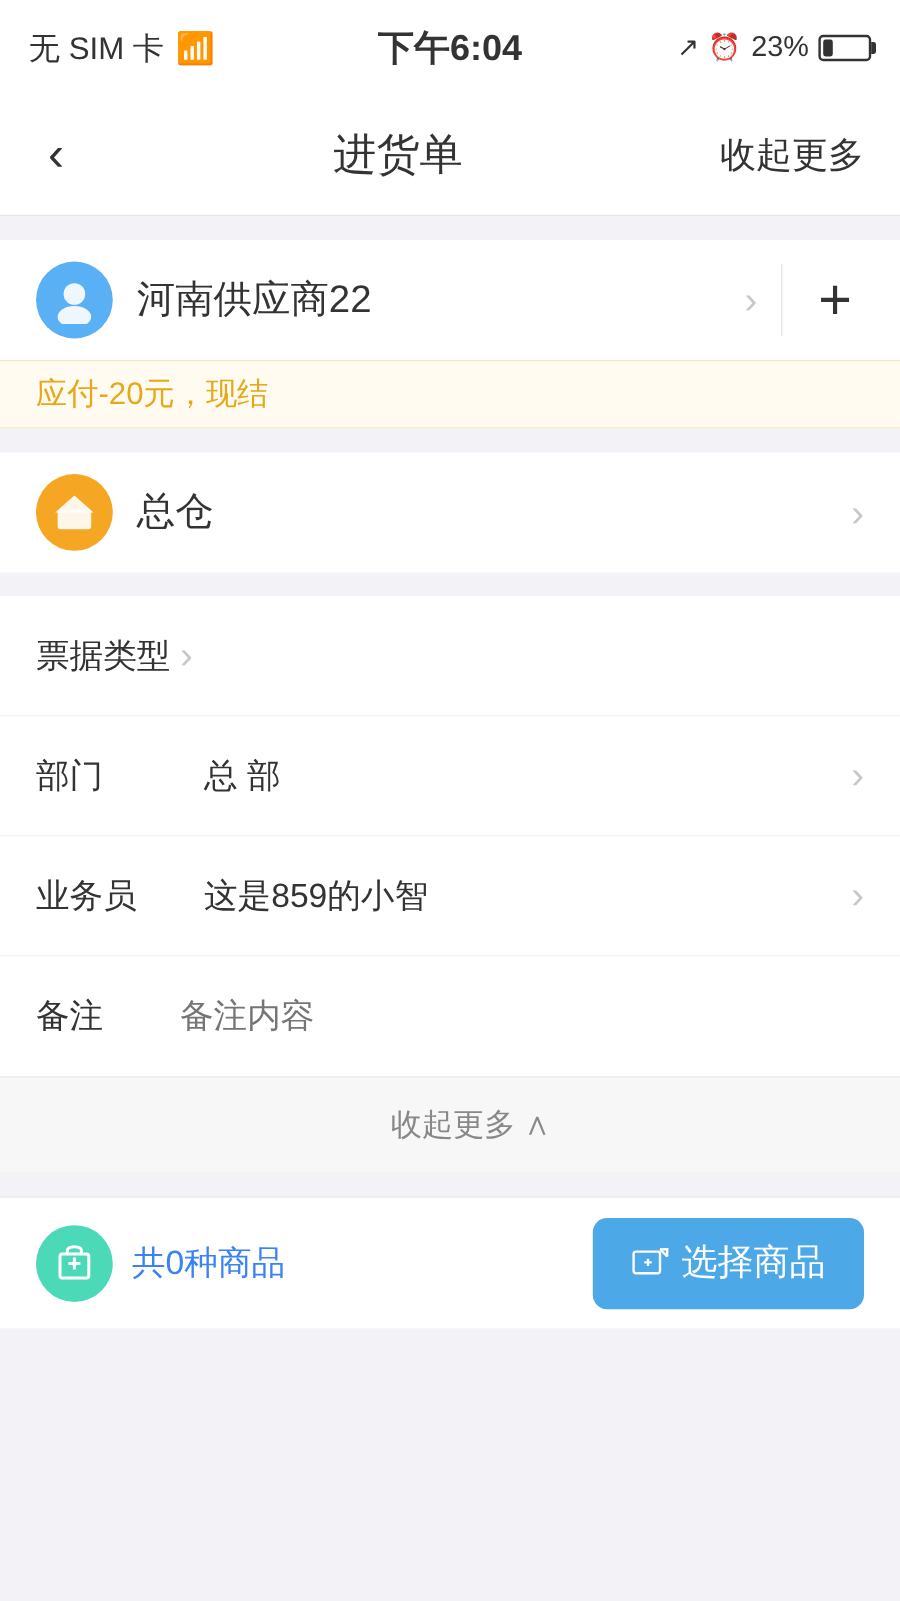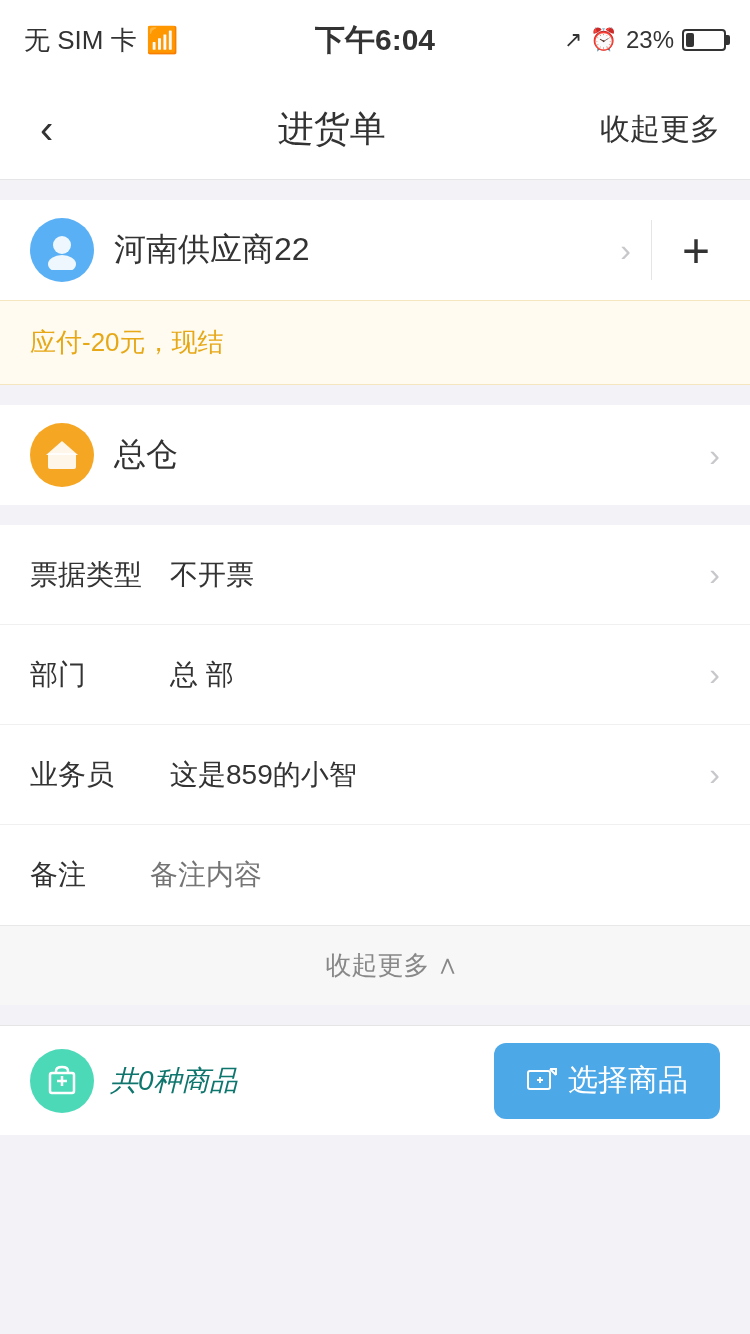--- a/index.html
+++ b/index.html
@@ -152,21 +152,21 @@
     .add-btn {
       font-size: 48px;
       color: #333;
       padding: 0 10px;
       cursor: pointer;
     }
 
     
     .notice-bar {
       background: #fffbf0;
-      padding: 24px 30px;
+      padding: 10px 30px;
       font-size: 26px;
       color: #e6a817;
       border-top: 1px solid #f5e6c0;
       border-bottom: 1px solid #f5e6c0;
     }
 
     .section-gap-sm {
       height: 20px;
       background: #f2f2f7;
     }
@@ -283,22 +283,21 @@
       border-radius: 50%;
       background: #4cd9b8;
       display: flex;
       align-items: center;
       justify-content: center;
       margin-right: 16px;
       flex-shrink: 0;
     }
     .product-count-text {
       font-size: 28px;
-      color: #0f766e;
-      font-style: italic;
+      color: #3b82f6;
     }
     .bottom-left {
       display: flex;
       align-items: center;
     }
     .select-goods-btn {
       background: #4da8e8;
       color: #fff;
       border: none;
       border-radius: 12px;
@@ -377,21 +376,20 @@
       </div>
       <span class="warehouse-name">总仓</span>
       <span class="chevron">›</span>
     </div>
   </div>
 
   <div class="form-section">
 
     <div class="form-row">
       <span class="form-label">票据类型</span>
-      <span class="form-value">不开票</span>
       <span class="chevron">›</span>
     </div>
 
     <div class="form-row">
       <span class="form-label">部门</span>
       <span class="form-value">总 部</span>
       <span class="chevron">›</span>
     </div>
 
     <div class="form-row">

